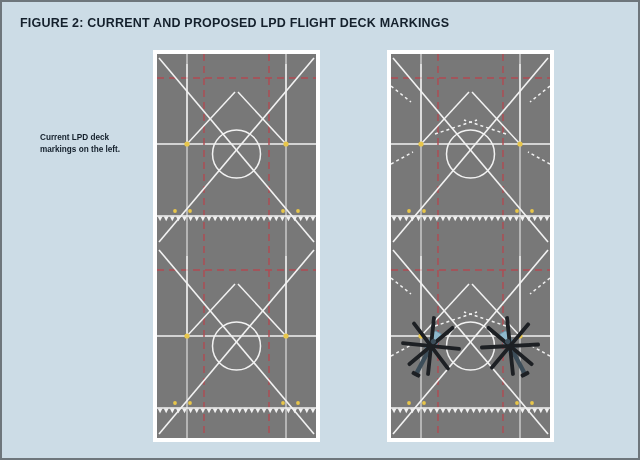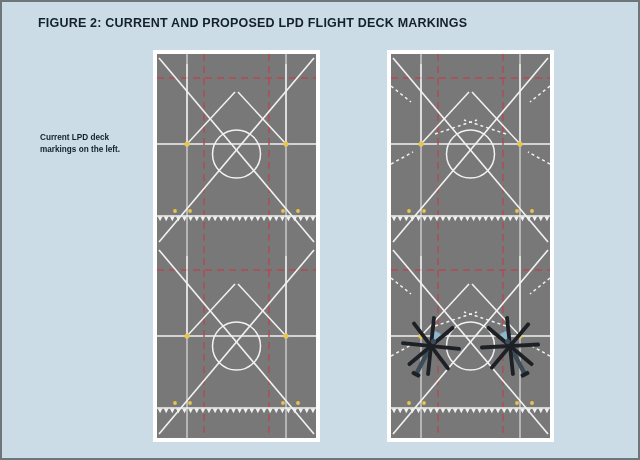--- a/index.html
+++ b/index.html
@@ -11,21 +11,21 @@
   }
   #figure{
     position:absolute;left:0;top:0;width:640px;height:460px;
     background:#ccdce6;
     box-sizing:border-box;
     border:2px solid #6e767c;
   }
   #title{
     position:absolute;left:18px;top:14px;
     font-size:12.5px;font-weight:bold;letter-spacing:.2px;
-    color:#14202c;white-space:nowrap;margin-left:18px;
+    color:#14202c;white-space:nowrap;
   }
   #caption{
     position:absolute;left:38px;top:130px;width:98px;
     font-size:8.2px;font-weight:bold;line-height:1.48;
     color:#14202c;
   }
   #caption p{margin:0 16px 9px 0;}
   .deck-panel{
     position:absolute;top:48px;width:167px;height:392px;
     background:#ffffff;

